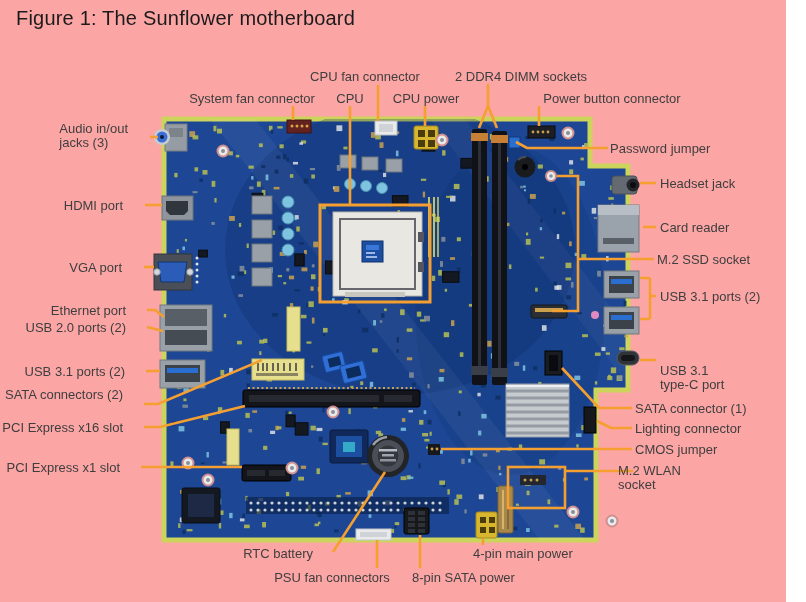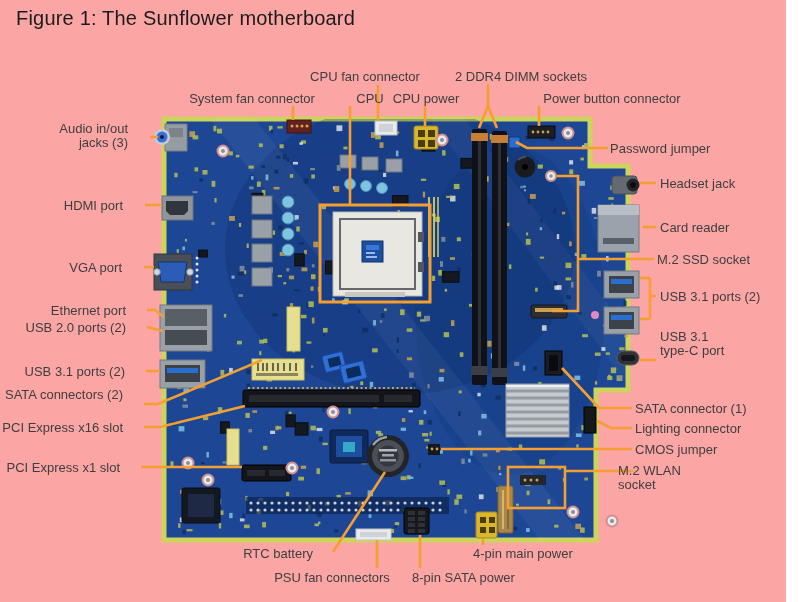--- a/index.html
+++ b/index.html
@@ -1,21 +1,21 @@
 <!DOCTYPE html>
 <html><head>
 <meta charset="utf-8">
 <style>
   html,body{margin:0;padding:0;background:#fff;}
   #page{position:relative;width:786px;height:602px;background:#fca5a5;overflow:hidden;
         font-family:"Liberation Sans",sans-serif;}
   #figure-title{position:absolute;left:16px;top:6px;font-size:20px;line-height:24px;
         color:#1b1b1b;font-weight:400;letter-spacing:0.2px;}
   .lbl{position:absolute;font-size:13px;line-height:14px;color:#3e3e3e;white-space:pre-line;}
-  .r{text-align:right;}
+  .r{text-align:left;}
   .c{transform:translateX(-50%);text-align:left;white-space:nowrap;}
   #board-svg{position:absolute;left:0;top:0;}
 </style>
 </head>
 <body>
 
 <div id="page">
 
   <div id="figure-title">Figure 1: The Sunflower motherboard</div>
 
@@ -868,41 +868,41 @@
       <path d="M483,539 V545"></path>
 
       <rect x="320" y="205" width="110" height="97" stroke-width="3"></rect>
       <rect x="508" y="467" width="57" height="41" stroke-width="2.6"></rect>
     </g>
   </svg>
 
   <div class="lbl c" style="left:365px;top:70px">CPU fan connector</div>
   <div class="lbl c" style="left:521px;top:70px">2 DDR4 DIMM sockets</div>
   <div class="lbl c" style="left:252px;top:92px">System fan connector</div>
-  <div class="lbl c" style="left:370px;top:92px">CPU</div>
+  <div class="lbl c" style="left:350px;top:92px">CPU</div>
   <div class="lbl c" style="left:426px;top:92px">CPU power</div>
   <div class="lbl c" style="left:612px;top:92px">Power button connector</div>
 
   <div class="lbl r" style="right:658px;top:122px">Audio in/out
 jacks (3)</div>
   <div class="lbl r" style="right:663px;top:199px">HDMI port</div>
   <div class="lbl r" style="right:664px;top:261px">VGA port</div>
   <div class="lbl r" style="right:660px;top:304px">Ethernet port</div>
   <div class="lbl r" style="right:660px;top:321px">USB 2.0 ports (2)</div>
   <div class="lbl r" style="right:661px;top:365px">USB 3.1 ports (2)</div>
   <div class="lbl r" style="right:663px;top:388px">SATA connectors (2)</div>
   <div class="lbl r" style="right:663px;top:421px">PCI Express x16 slot</div>
   <div class="lbl r" style="right:666px;top:461px">PCI Express x1 slot</div>
 
   <div class="lbl" style="left:610px;top:142px">Password jumper</div>
   <div class="lbl" style="left:660px;top:177px">Headset jack</div>
   <div class="lbl" style="left:660px;top:221px">Card reader</div>
   <div class="lbl" style="left:657px;top:253px">M.2 SSD socket</div>
   <div class="lbl" style="left:660px;top:290px">USB 3.1 ports (2)</div>
-  <div class="lbl" style="left:660px;top:330px">USB 3.1
+  <div class="lbl" style="left:660px;top:364px">USB 3.1
 type-C port</div>
   <div class="lbl" style="left:635px;top:402px">SATA connector (1)</div>
   <div class="lbl" style="left:635px;top:422px">Lighting connector</div>
   <div class="lbl" style="left:635px;top:443px">CMOS jumper</div>
   <div class="lbl" style="left:618px;top:464px">M.2 WLAN
 socket</div>
 
   <div class="lbl r" style="right:473px;top:547px">RTC battery</div>
   <div class="lbl c" style="left:332px;top:571px">PSU fan connectors</div>
   <div class="lbl" style="left:412px;top:571px">8-pin SATA power</div>

